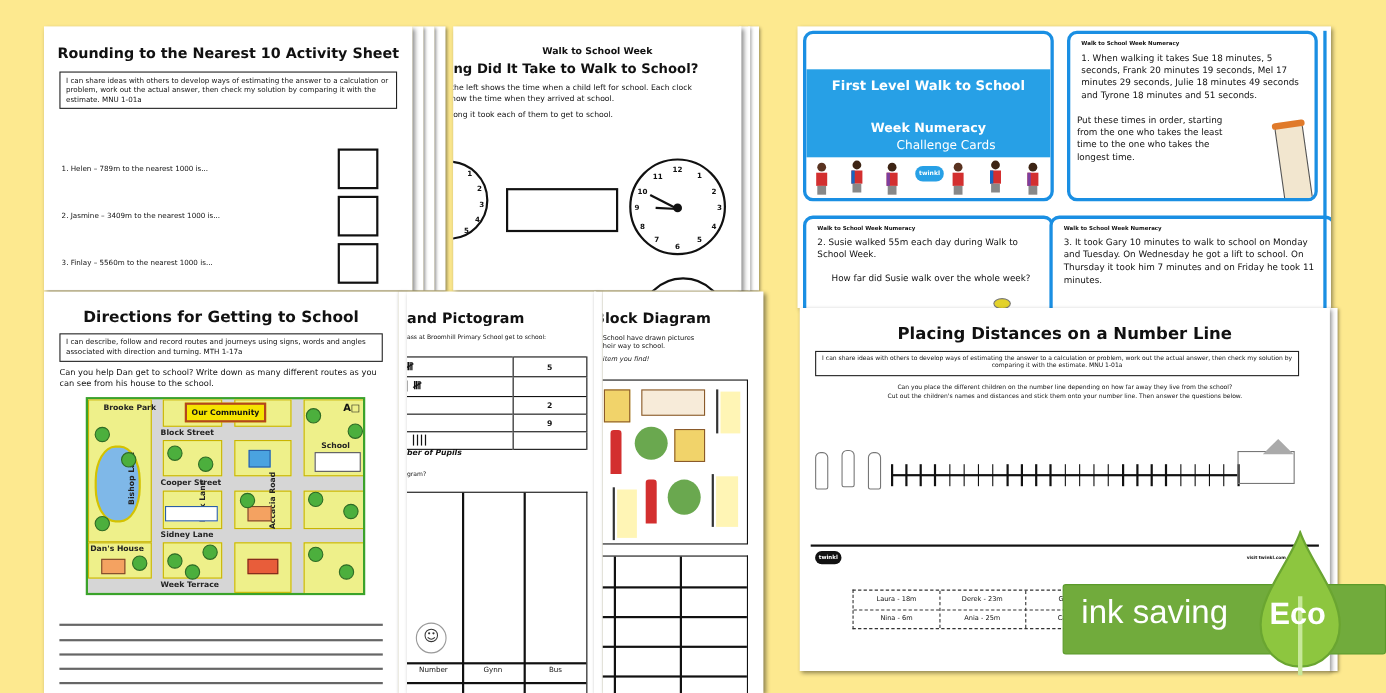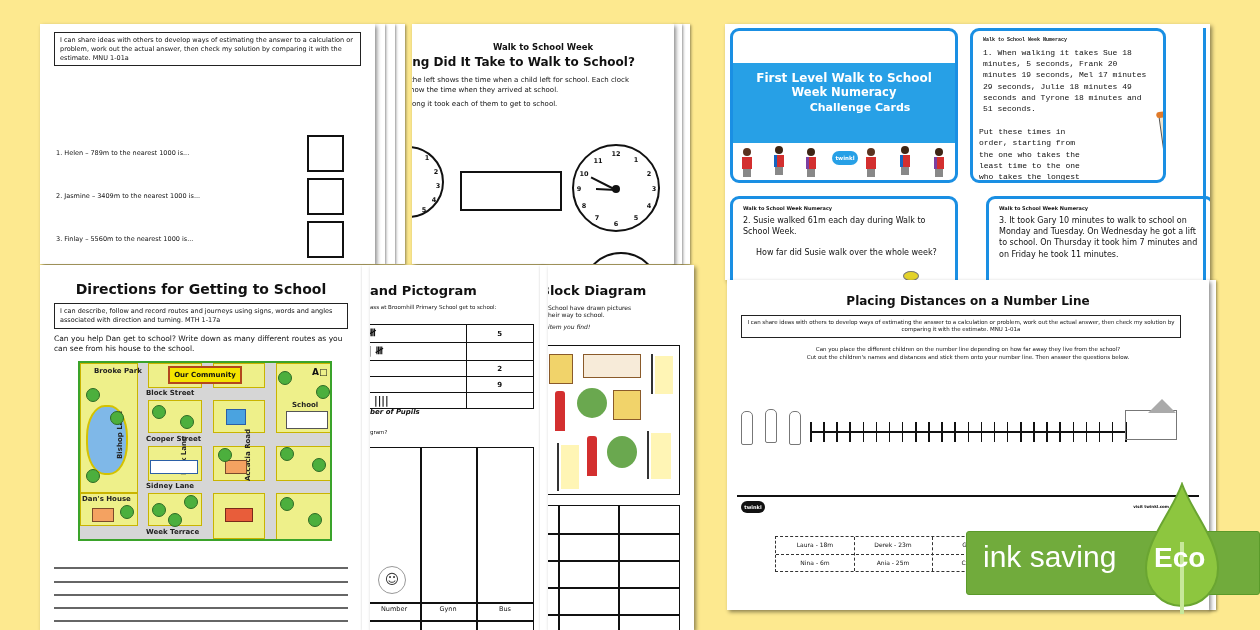--- a/index.html
+++ b/index.html
@@ -27,20 +27,21 @@
   .road-lbl { position: absolute; font-size: 7px; font-weight: bold; color: #222; white-space: nowrap; }
   .eco-bar { position: absolute; background: #71ab3c; border: 1.5px solid #5b9a2a; border-radius: 3px; }
 </style>
 </head>
 <body>
 
 <div class="stack" style="left:395px;top:24px;width:10px;height:240px;"></div>
 <div class="stack" style="left:385px;top:24px;width:10px;height:240px;"></div>
 <div class="stack" style="left:375px;top:24px;width:10px;height:240px;"></div>
 <div class="sheet" style="left:40px;top:24px;width:335px;height:240px;">
+  <div class="h1" style="font-size:13px;margin-top:18px;">Rounding to the Nearest 10 Activity Sheet</div>
   <div class="objective" style="margin:8px 14px 0 14px;">I can share ideas with others to develop ways of estimating the answer to a calculation or problem, work out the actual answer, then check my solution by comparing it with the estimate. MNU 1-01a</div>
   <div class="para" style="position:absolute;left:16px;top:125px;font-size:6.5px;">1.  Helen – 789m to the nearest 1000 is...</div>
   <div class="para" style="position:absolute;left:16px;top:168px;font-size:6.5px;">2.  Jasmine – 3409m to the nearest 1000 is...</div>
   <div class="para" style="position:absolute;left:16px;top:211px;font-size:6.5px;">3.  Finlay – 5560m to the nearest 1000 is...</div>
   <div class="box" style="left:267px;top:111px;"></div>
   <div class="box" style="left:267px;top:154px;"></div>
   <div class="box" style="left:267px;top:197px;"></div>
 </div>
 
 <div class="stack" style="left:680px;top:24px;width:10px;height:240px;"></div>
@@ -79,22 +80,22 @@
     <div style="position:absolute;left:38px;top:39px;width:8px;height:8px;border-radius:50%;background:#111;"></div>
   </div>
   <div class="clock" style="left:170px;top:228px;width:78px;height:78px;"></div>
 </div>
 
 <div class="sheet" style="left:725px;top:24px;width:485px;height:256px;">
 
   <div class="card" style="left:5px;top:4px;width:228px;height:155px;">
     <div class="banner" style="left:0;right:0;top:32px;height:80px;">
       <div style="font-size:12px;margin-top:8px;">First Level Walk to School</div>
-      <div style="font-size:11.5px;margin-top:0;">Week Numeracy</div>
-      <div style="font-size:11px;font-weight:bold;margin-top:2px;padding-left:32px;">Challenge Cards</div>
+      <div style="font-size:11.5px;margin-top:24px;">Week Numeracy</div>
+      <div style="font-size:11px;font-weight:normal;margin-top:2px;padding-left:32px;">Challenge Cards</div>
     </div>
 
     <div class="kid" style="left:8px;top:117px;">
         <div style="width:8px;height:8px;border-radius:50%;background:#5a3320;margin:0 auto;"></div>
         <div style="width:10px;height:12px;background:#d32f2f;margin:1px auto 0;"></div>
         <div style="width:8px;height:8px;background:#888;margin:0 auto;"></div>
       </div>
     <div class="kid" style="left:40px;top:115px;">
         <div style="width:8px;height:8px;border-radius:50%;background:#3d2414;margin:0 auto;"></div>
         <div style="width:10px;height:12px;background:#d32f2f;margin:1px auto 0;border-left:3px solid #1565c0;"></div>
@@ -116,37 +117,37 @@
         <div style="width:10px;height:12px;background:#d32f2f;margin:1px auto 0;border-left:3px solid #1565c0;"></div>
         <div style="width:8px;height:8px;background:#888;margin:0 auto;"></div>
       </div>
     <div class="kid" style="left:200px;top:117px;">
         <div style="width:8px;height:8px;border-radius:50%;background:#3d2414;margin:0 auto;"></div>
         <div style="width:10px;height:12px;background:#d32f2f;margin:1px auto 0;border-left:3px solid #7b3fa0;"></div>
         <div style="width:8px;height:8px;background:#888;margin:0 auto;"></div>
       </div>
   </div>
 
-  <div class="card" style="left:245px;top:4px;width:196px;height:155px;font-family:Liberation Mono, monospace;">
+  <div class="card" style="left:245px;top:4px;width:228px;height:155px;">
     <div class="tag">Walk to School Week Numeracy</div>
     <div class="q">1.  When walking it takes Sue 18 minutes, 5 seconds, Frank 20 minutes 19 seconds, Mel 17 minutes 29 seconds, Julie 18 minutes 49 seconds and Tyrone 18 minutes and 51 seconds.</div>
     <div class="q" style="padding-left:6px;padding-right:70px;margin-top:8px;">Put these times in order, starting from the one who takes the least time to the one who takes the longest time.</div>
     <div style="position:absolute;left:190px;top:82px;width:26px;height:70px;border:1.5px solid #555;border-radius:4px 4px 0 0;background:#f2e6cf;transform:rotate(-8deg);">
       <div style="width:30px;height:6px;background:#e07a2a;border-radius:3px;margin:-4px 0 0 -3px;"></div>
     </div>
   </div>
 
   <div class="card" style="left:5px;top:172px;width:228px;height:100px;">
     <div class="tag">Walk to School Week Numeracy</div>
-    <div class="q">2.  Susie walked 61m each day during Walk to School Week.</div>
+    <div class="q">2.  Susie walked 55m each day during Walk to School Week.</div>
     <div class="q" style="padding-left:23px;margin-top:6px;">How far did Susie walk over the whole week?</div>
     <div style="position:absolute;left:170px;top:72px;width:16px;height:10px;border-radius:50%;background:#e3d22a;border:1px solid #777;"></div>
   </div>
 
-  <div class="card" style="left:261px;top:172px;width:228px;height:100px;">
+  <div class="card" style="left:229px;top:172px;width:260px;height:100px;">
     <div class="tag">Walk to School Week Numeracy</div>
     <div class="q">3.  It took Gary 10 minutes to walk to school on Monday and Tuesday. On Wednesday he got a lift to school. On Thursday it took him 7 minutes and on Friday he took 11 minutes.</div>
   </div>
   <div style="position:absolute;left:478px;top:4px;width:3px;height:252px;background:#1a8fe3;"></div>
 </div>
 
 <div class="sheet" style="left:40px;top:265px;width:322px;height:365px;">
   <div class="h1" style="font-size:14px;margin-top:16px;">Directions for Getting to School</div>
   <div class="objective" style="margin:6px 14px 0 14px;">I can describe, follow and record routes and journeys using signs, words and angles associated with direction and turning. MTH 1-17a</div>
   <div class="para" style="margin:5px 14px 0 14px;">Can you help Dan get to school? Write down as many different routes as you can see from his house to the school.</div>
@@ -283,21 +284,21 @@
     <div style="position:absolute;left:72px;top:0;bottom:0;width:1.5px;background:#111;"></div>
     <div style="position:absolute;left:0;right:0;top:27px;height:1.5px;background:#111;"></div>
     <div style="position:absolute;left:0;right:0;top:54px;height:1.5px;background:#111;"></div>
     <div style="position:absolute;left:0;right:0;top:81px;height:1.5px;background:#111;"></div>
     <div style="position:absolute;left:0;right:0;top:108px;height:1.5px;background:#111;"></div>
   </div>
 </div>
 
 <div class="stack" style="left:1208px;top:280px;width:8px;height:330px;"></div>
 <div class="sheet" style="left:727px;top:280px;width:482px;height:330px;">
-  <div class="h1" style="font-size:12px;margin-top:14px;">Placing Distances on a Number Line</div>
+  <div class="h1" style="font-size:15px;margin-top:14px;">Placing Distances on a Number Line</div>
   <div class="objective" style="margin:7px 28px 0 14px;text-align:center;font-size:5.5px;">I can share ideas with others to develop ways of estimating the answer to a calculation or problem, work out the actual answer, then check my solution by comparing it with the estimate. MNU 1-01a</div>
   <div style="font-size:5.5px;text-align:center;margin-top:8px;">Can you place the different children on the number line depending on how far away they live from the school?</div>
   <div style="font-size:5.5px;text-align:center;margin-top:2px;">Cut out the children's names and distances and stick them onto your number line. Then answer the questions below.</div>
 
   <div style="position:absolute;left:14px;top:131px;width:12px;height:34px;border:1px solid #777;border-radius:5px 5px 2px 2px;"></div>
   <div style="position:absolute;left:38px;top:129px;width:12px;height:34px;border:1px solid #777;border-radius:5px 5px 2px 2px;"></div>
   <div style="position:absolute;left:62px;top:131px;width:12px;height:34px;border:1px solid #777;border-radius:5px 5px 2px 2px;"></div>
 
   <div style="position:absolute;left:83px;top:151px;width:315px;height:2px;background:#111;"></div>
   <div id="ticks" style="position:absolute;left:83px;top:142px;width:315px;height:20px;">

